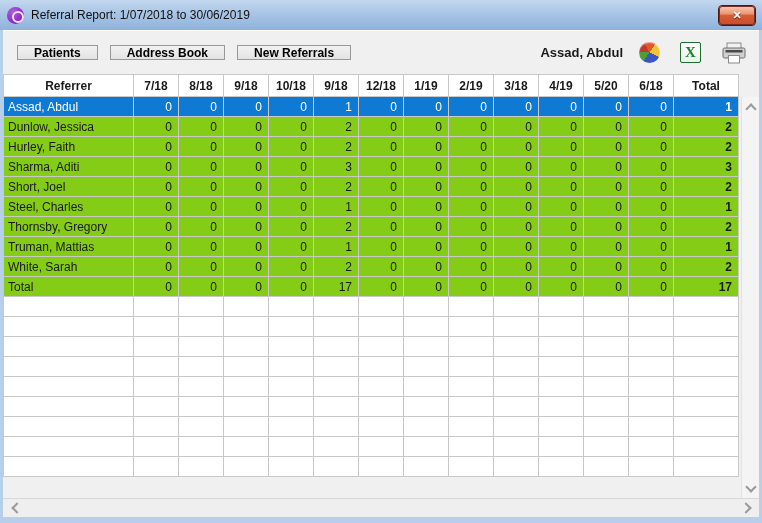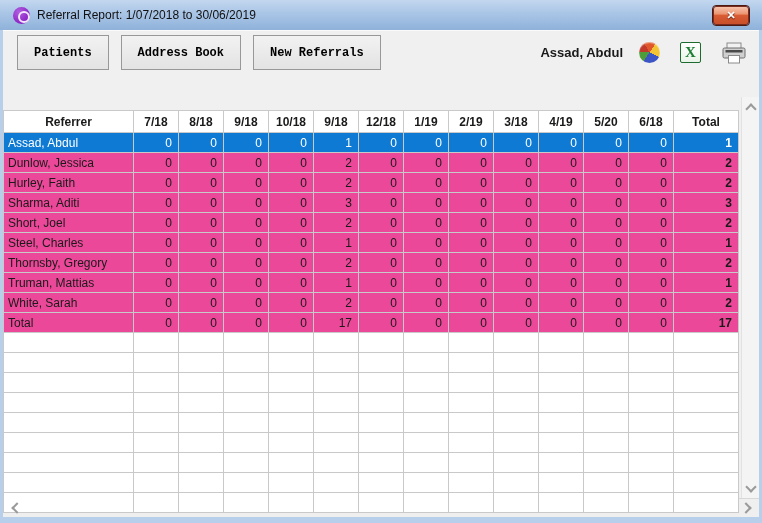--- a/index.html
+++ b/index.html
@@ -9,21 +9,21 @@
     font-family:"Liberation Sans","DejaVu Sans",sans-serif;
     font-size:12px; color:#1a1a1a;
     overflow:hidden;
   }
   .window { width:762px; height:523px; display:flex; flex-direction:column; background:#b7cfeb; }
 
   
   .titlebar {
     height:30px; flex:0 0 30px;
     background:linear-gradient(#c3d7ef 0%, #a9c5e6 45%, #8fb2da 100%);
-    display:flex; align-items:center; padding:0 13px; gap:7px;
+    display:flex; align-items:center; padding:0 7px; gap:7px;
   }
   .app-icon {
     width:17px; height:17px; border-radius:50%;
     background:radial-gradient(circle at 35% 30%, #b05fe0, #8a22c4 70%);
     position:relative; flex:0 0 17px;
   }
   .app-icon::after {
     content:""; position:absolute; left:4.5px; top:4.5px; width:8px; height:8px;
     border:2.5px solid #f2e7fa; border-radius:50%;
   }
@@ -37,24 +37,24 @@
   }
   .close-btn span { text-shadow:0 1px 1px #5e1c10; }
 
   
   .content { flex:1; margin:0 3px 6px 3px; background:#f0f0f0; display:flex; flex-direction:column; min-height:0; border-top:1px solid #fbfbfb; }
 
   
   .toolbar { flex:0 0 43px; display:flex; align-items:center; padding:0 12px 0 14px; }
   .toolbar-left { display:flex; gap:12px; }
   .tb-btn {
-    height:35px; padding:0 16px;
+    height:15px; padding:0 16px;
     background:linear-gradient(#f2f2f2,#e3e3e3);
     border:1px solid #989898;
-    font-family:Liberation Mono, monospace; font-size:12px; font-weight:bold; color:#000;
+    font-family:Liberation Sans, sans-serif; font-size:12px; font-weight:bold; color:#000;
     cursor:pointer;
   }
   .toolbar-right { margin-left:auto; display:flex; align-items:center; gap:20px; }
   .referrer-name { font-weight:bold; font-size:13px; margin-right:-4px; }
   .pie-icon {
     width:21px; height:21px; border-radius:50%; cursor:pointer;
     background:conic-gradient(from -30deg, #e0572c 0deg 65deg, #f2c334 65deg 145deg,
       #3b54c6 145deg 245deg, #4d9e3a 245deg 305deg, #c0392b 305deg 360deg);
     box-shadow:inset 0 1px 1px rgba(255,255,255,.5);
   }
@@ -63,21 +63,21 @@
     border:1px solid #1d6b2e; border-radius:2px; cursor:pointer;
     display:flex; align-items:center; justify-content:center;
     color:#1e7e34; font-weight:bold; font-size:15px; font-family:"Liberation Serif","DejaVu Serif",serif;
   }
   .print-icon { width:26px; height:22px; cursor:pointer; display:block; }
 
   
   .table-area { flex:1; min-height:0; display:flex; background:#f0f0f0; position:relative; }
   table.report {
     border-collapse:collapse; table-layout:fixed; width:735px;
-    background:#ec4899; font-size:12px; align-self:flex-start;margin-top:36px;
+    background:#84cc16; font-size:12px; align-self:flex-start;
   }
   th, td {
     border:1px solid #c9c9c9; height:20px; padding:0 5px;
     overflow:hidden; white-space:nowrap; font-weight:normal;
   }
   th { height:22px; font-weight:bold; text-align:center; background:#fff; }
   td.name-col { text-align:left; padding-left:4px; }
   td.num { text-align:right; padding-right:6px; }
   .total-col { font-weight:bold; }
   tr.selected td { background:#0e7ad3; color:#fff; }

